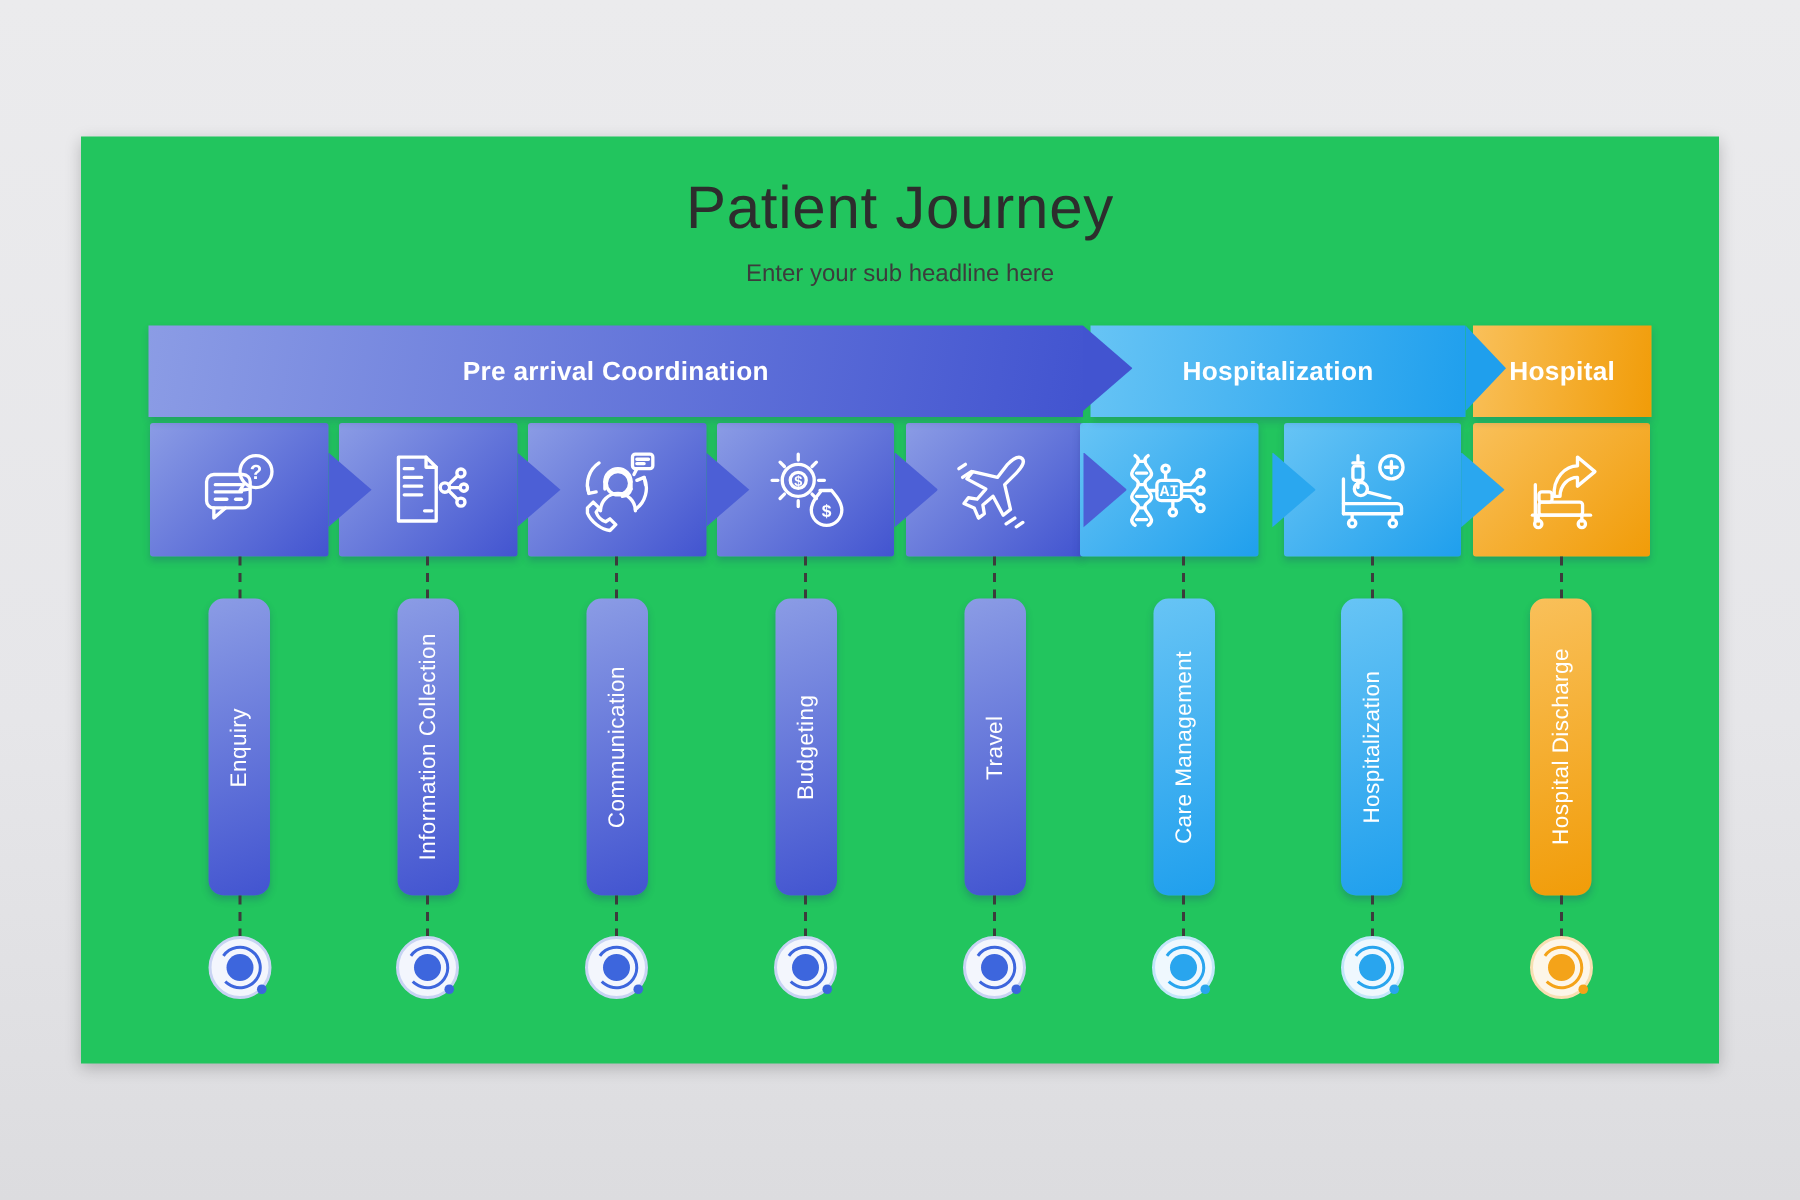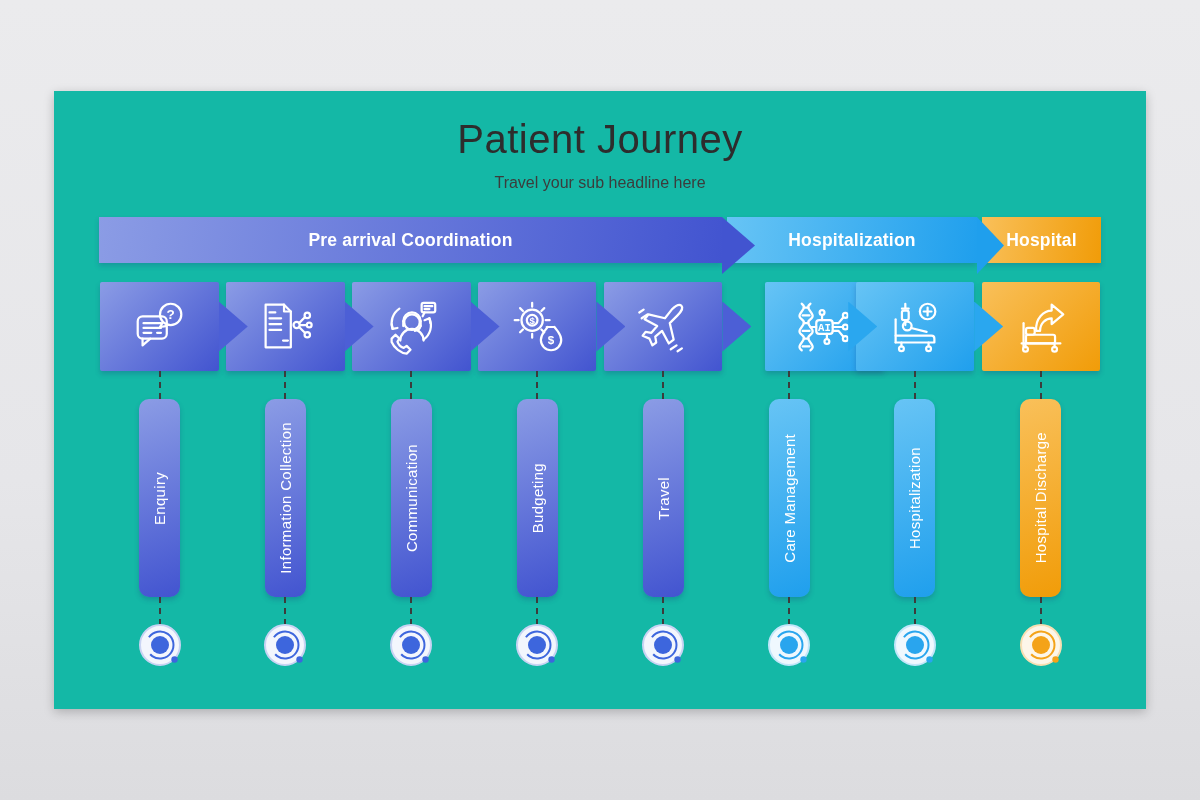--- a/index.html
+++ b/index.html
@@ -4,32 +4,32 @@
 <style>
   html,body{margin:0;padding:0;}
   body{
     width:1200px;height:800px;overflow:hidden;
     font-family:"Liberation Sans", sans-serif;
     background:linear-gradient(180deg,#ebebed 0%,#e6e6e9 60%,#dcdcdf 100%);
   }
   .stage{position:relative;width:1200px;height:800px;}
   .slide{
     position:absolute;left:54px;top:91px;width:1092px;height:618px;
-    background:#14b8a6;box-shadow:0 3px 10px rgba(0,0,0,.22);
+    background:#22c55e;box-shadow:0 3px 10px rgba(0,0,0,.22);
   }
   .title{
     position:absolute;left:0;top:26px;width:100%;text-align:center;
     font-size:40px;font-weight:500;color:#2d2d2d;letter-spacing:.5px;
   }
   .subtitle{
     position:absolute;left:0;top:83px;width:100%;text-align:center;
     font-size:16px;font-weight:400;color:#3c3c3c;
   }
   .phase{
-    position:absolute;top:126px;height:46px;display:flex;align-items:center;justify-content:center;
+    position:absolute;top:126px;height:61px;display:flex;align-items:center;justify-content:center;
     color:#fff;font-size:17.5px;font-weight:700;letter-spacing:.2px;
     box-shadow:0 3px 5px rgba(30,50,120,.22);
   }
   .phase-0{left:45px;width:623px;z-index:3;}
   .phase-1{left:673px;width:250px;z-index:2;}
   .phase-2{left:928px;width:119px;z-index:1;}
   .ptip{
     position:absolute;top:126px;height:57px;
     clip-path:polygon(0 0,100% 50%,0 100%);
   }
@@ -58,21 +58,21 @@
   }
   .orbit{position:absolute;top:530px;width:48px;height:48px;}
   svg{display:block;}
 </style>
 </head>
 <body>
 
 <div class="stage">
   <div class="slide">
     <div class="title">Patient Journey</div>
-    <div class="subtitle">Travel your sub headline here</div>
+    <div class="subtitle">Enter your sub headline here</div>
 
     <div class="phase phase-0" style="background: linear-gradient(100deg, rgb(139, 156, 229), rgb(66, 84, 208));">
       <span>Pre arrival Coordination</span>
     </div>
     <div class="ptip ptip-0" style="background: rgb(66, 84, 208);"></div>
     <div class="phase phase-1" style="background: linear-gradient(100deg, rgb(103, 196, 245), rgb(31, 159, 237));">
       <span>Hospitalization</span>
     </div>
     <div class="ptip ptip-1" style="background: rgb(31, 159, 237);"></div>
     <div class="phase phase-2" style="background: linear-gradient(100deg, rgb(249, 192, 90), rgb(241, 156, 8));">
@@ -209,21 +209,21 @@
         </div>
         <div class="dash" style="left: 608.1px; top: 506px; height: 28px;"></div>
         <div class="orbit" style="left: 585.1px;">
           <svg width="48" height="48" viewBox="0 0 48 48">
             <circle cx="24" cy="24" r="20" fill="#f3f6fd" stroke="#c8d3f3" stroke-width="2"></circle>
             <circle cx="24" cy="24" r="13.5" fill="none" stroke="#3d66dd" stroke-width="2" stroke-dasharray="66 19" transform="rotate(215 24 24)"></circle>
             <circle cx="24" cy="24" r="9" fill="#3d66dd"></circle>
             <circle cx="38.5" cy="38.5" r="3.2" fill="#3d66dd"></circle>
           </svg>
         </div>
-        <div class="sq" style="left: 711px; background: linear-gradient(135deg, rgb(103, 196, 245), rgb(31, 159, 237));">
+        <div class="sq" style="left: 666px; background: linear-gradient(135deg, rgb(103, 196, 245), rgb(31, 159, 237));">
           <svg width="62" height="62" viewBox="0 0 64 64">
             <g fill="none" stroke="#fff" stroke-width="2.3" stroke-linecap="round" stroke-linejoin="round">
               <path d="M18 8 c-8 5.5 8 10.5 0 16 c-8 5.5 8 10.5 0 16 c-8 5.5 8 10.5 0 16"></path>
               <path d="M9 8 c8 5.5 -8 10.5 0 16 c8 5.5 -8 10.5 0 16 c8 5.5 -8 10.5 0 16"></path>
               <path d="M11 12 h5 M10 20 h7 M11 28 h5 M10 36 h7 M11 44 h5 M10 52 h7"></path>
               <rect x="24" y="25" width="17" height="14" rx="3"></rect>
               <path d="M18 32 h6"></path>
               <path d="M41 28 h6 l5 -6 M41 32 h10 M41 36 h6 l5 6"></path>
               <circle cx="54" cy="20" r="2.5"></circle>
               <circle cx="54" cy="32" r="2.5"></circle>

